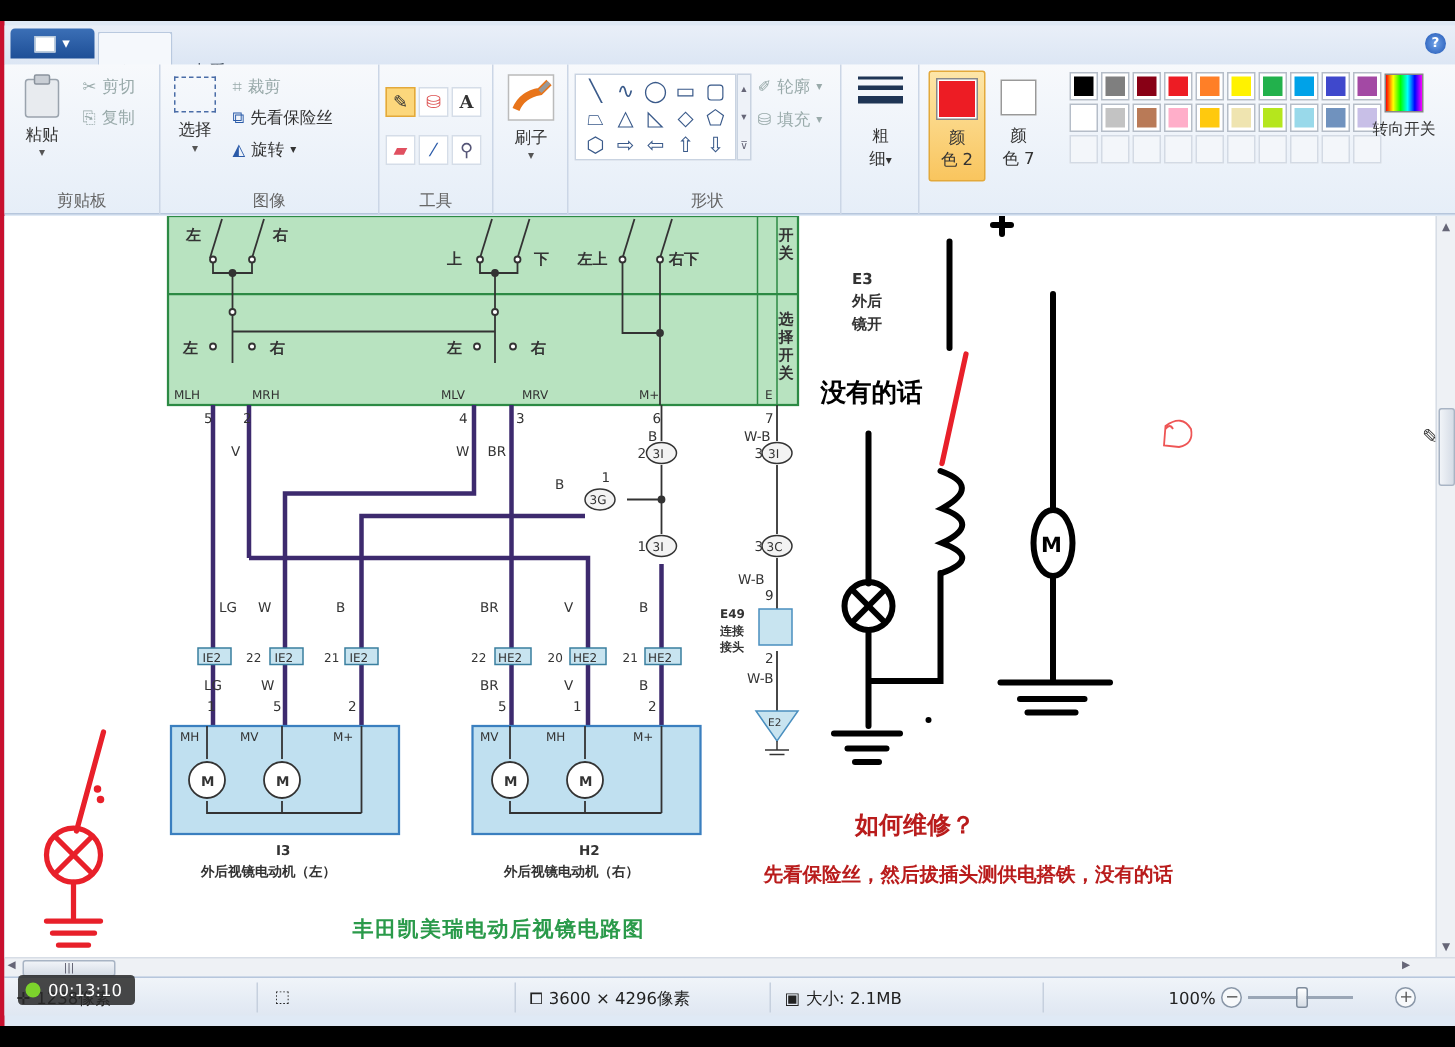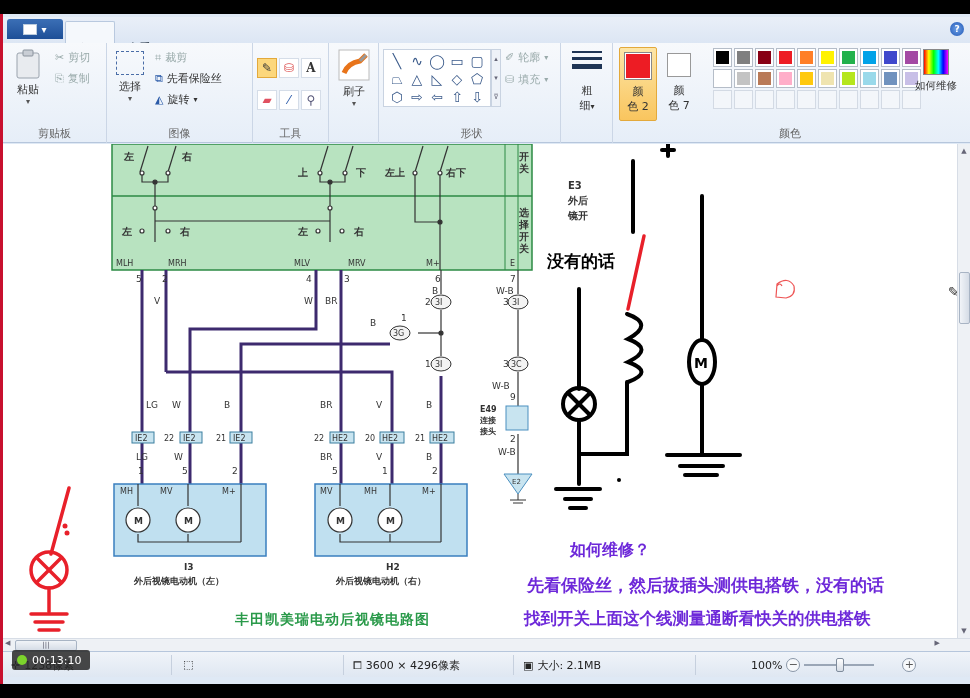--- a/index.html
+++ b/index.html
@@ -33,21 +33,21 @@
 #hscroll .thumb{position:absolute;left:12px;top:1px;width:62px;height:11px;background:linear-gradient(#f1f4f8,#d5dce6);border:1px solid #a8b4c4;border-radius:2px;font-size:7px;text-align:center;line-height:9px;color:#556}
 #status{position:absolute;left:3px;top:651px;width:967px;height:26px;background:linear-gradient(#f0f4f9,#dfe7f2);border-top:1px solid #b6c6dc;font-size:11px;color:#222}
 .sitem{position:absolute;top:6px;display:flex;align-items:center;gap:4px;white-space:nowrap}
 .sep{position:absolute;top:3px;width:1px;height:20px;background:#c6d0de}
 #rec{position:absolute;left:12px;top:650px;width:78px;height:20px;background:rgba(40,40,40,.85);border-radius:3px;color:#fff;font-size:11px;display:flex;align-items:center;gap:5px;padding-left:5px}
 #rec .dot{width:10px;height:10px;border-radius:50%;background:#7cd32c}
 .zoomc{width:14px;height:14px;border-radius:50%;border:1px solid #8a97a8;text-align:center;line-height:12px;font-size:11px;color:#555;background:#f7f9fb}
 .slider{position:relative;width:70px;height:14px}
 .slider .track{position:absolute;left:0;right:0;top:6px;height:2px;background:#9aa6b6}
 .slider .knob{position:absolute;left:32px;top:0;width:8px;height:14px;border:1px solid #7f8c9c;background:linear-gradient(#fff,#d6dde6);border-radius:2px}
-.txt-red{position:absolute;color:#6d28d9;font-weight:bold;font-size:17px;white-space:nowrap;font-family:Liberation Mono, monospace}
+.txt-red{position:absolute;color:#b91c1c;font-weight:bold;font-size:17px;white-space:nowrap;font-family:Liberation Mono, monospace}
 </style>
 </head>
 <body>
 
 <div id="topline"></div>
 <div id="win"></div>
 
 <div id="tabs">
   <div class="appbtn">
       <span class="doc"></span>
@@ -272,23 +272,22 @@
         </div>
         <div class="swatch" style="left: 266px; top: 47px; background: rgb(243, 246, 250); border-color: rgb(211, 218, 228);">
           <span></span>
         </div>
         <div class="swatch" style="left: 287px; top: 47px; background: rgb(243, 246, 250); border-color: rgb(211, 218, 228);">
           <span></span>
         </div>
       </div>
     <div class="big" style="left:294px;top:6px;width:54px">
       <div style="width:26px;height:26px;margin:0 auto 4px;border:1px solid #888;background:linear-gradient(90deg,#f00,#ff0,#0f0,#0ff,#00f,#f0f);"></div>
-      <div style="font-size:10.5px">如何维修</div>
-    </div>
-    <div class="glabel">颜色</div>
+      <div style="font-size:10.5px">转向开关</div>
+    </div>
   </div>
 </div>
 
 <div id="canvaswrap">
   <div id="leftpad">
     <svg width="97" height="494">
       <g stroke="#e8202a" stroke-width="3.5" fill="none" stroke-linecap="round">
         <line x1="66" y1="344" x2="48" y2="410"></line>
         <circle cx="46" cy="426" r="18"></circle>
         <line x1="34" y1="414" x2="58" y2="438"></line>
@@ -546,22 +545,21 @@
           <line x1="580" y1="322" x2="623" y2="322"></line>
           <line x1="585" y1="331" x2="617" y2="331"></line>
       </g>
       <text x="594" y="224" font-size="14" font-weight="bold" fill="#000">M</text>
       <circle cx="519" cy="336" r="2" fill="#000"></circle>
       <line x1="544" y1="92" x2="528" y2="165" stroke="#e8202a" stroke-width="3.5" stroke-linecap="round"></line>
       <path d="M677 140 Q688 132 694 142 Q696 152 686 154 L676 153 Z M677 142 Q680 138 682 142" stroke="#e55" stroke-width="1.2" fill="none"></path>
     </svg>
     <div style="position:absolute;left:447px;top:106px;font-size:17px;font-weight:bold;color:#000">没有的话</div>
     <div class="txt-red" style="left:470px;top:396px;font-size:16px">如何维修？</div>
-    <div class="txt-red" style="left:427px;top:430px;font-size:17px">先看保险丝，然后拔插头测供电搭铁，没有的话</div>
-    <div class="txt-red" style="left:424px;top:464px;font-size:16.5px">找到开关上面这个线测量通断看快关的供电搭铁</div>
+    <div class="txt-red" style="left:409px;top:430px;font-size:13px">先看保险丝，然后拔插头测供电搭铁，没有的话</div>
     <div style="position:absolute;left:848px;top:140px;font-size:14px;color:#333">✎</div>
   </div>
   <div id="vscroll">
     <div style="font-size:7px;text-align:center;color:#667;margin-top:3px">▲</div>
     <div class="thumb"></div>
     <div style="position:absolute;bottom:3px;width:100%;font-size:7px;text-align:center;color:#667">▼</div>
   </div>
 </div>
 <div id="hscroll">
   <div style="position:absolute;left:2px;top:0;font-size:7px;color:#667">◀</div>
@@ -582,21 +580,21 @@
   <div class="sitem" style="left:350px">
       <span>⧠</span>
       <span>3600 × 4296像素</span>
     </div>
   <div class="sep" style="left:510px"></div>
   <div class="sitem" style="left:520px">
       <span>▣</span>
       <span>大小: 2.1MB</span>
     </div>
   <div class="sep" style="left:692px"></div>
-  <div class="sitem" style="left:748px">
+  <div class="sitem" style="left:776px">
     <span>100%</span>
     <span class="zoomc">−</span>
     <span class="slider">
         <span class="track"></span>
         <span class="knob"></span>
       </span>
     <span class="zoomc" style="margin-left:24px">+</span>
   </div>
 </div>
 <div id="rec">

